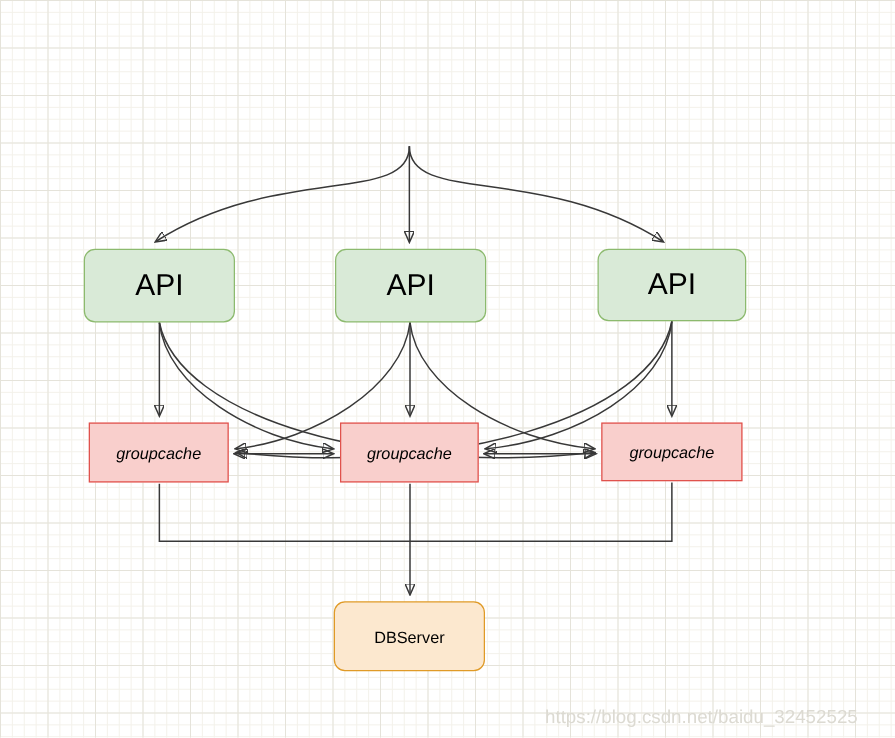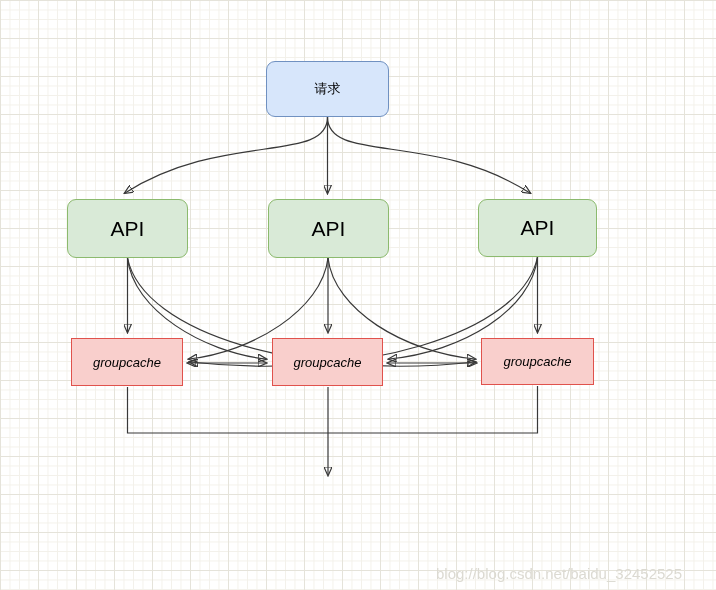--- a/index.html
+++ b/index.html
@@ -18,21 +18,21 @@
   }
   .edges{position:absolute;left:0;top:0;width:716px;height:590px;}
   .edges path{fill:none;stroke:var(--edge);stroke-width:1.2px;}
   .node{
     position:absolute;box-sizing:border-box;
     display:flex;align-items:center;justify-content:center;
     font-size:13px;color:#000;text-align:center;
   }
   .node-request{left:266px;top:61px;width:123px;height:56px;
     background:var(--node-blue-fill);border:1px solid var(--node-blue-stroke);border-radius:9px;}
-  .node-api{width:121px;height:59px;font-size:21px;
+  .node-api{width:121px;height:59px;font-size:24px;
     background:var(--node-green-fill);border:1px solid var(--node-green-stroke);border-radius:9px;}
   .node-api-left{left:67px;top:199px;}
   .node-api-middle{left:268px;top:199px;}
   .node-api-right{left:478px;top:199px;width:119px;height:58px;}
   .node-gc{width:112px;height:48px;
     background:var(--node-red-fill);border:1px solid var(--node-red-stroke);font-style:italic;}
   .node-gc-left{left:71px;top:338px;}
   .node-gc-middle{left:272px;top:338px;width:111px;}
   .node-gc-right{left:481px;top:338px;width:113px;height:47px;}
   .node-db{left:267px;top:481px;width:121px;height:56px;
@@ -73,23 +73,20 @@
     <path d="M537.5,257 C522,334 360,381 190,362" marker-end="url(#arrE)"></path>
     <path d="M537.5,257 C532,310 462,352 389,359" marker-end="url(#arrE)"></path>
 
     <path d="M188,363 L266,363" marker-start="url(#arrS)" marker-end="url(#arrE)"></path>
     <path d="M388,363 L476,363" marker-start="url(#arrS)" marker-end="url(#arrE)"></path>
 
     <path d="M127.5,387 L127.5,433 L537.5,433 L537.5,386"></path>
     <path d="M328,387 L328,475" marker-end="url(#arrE)"></path>
   </svg>
 
-  <div class="node node-request">
-    <span>请求</span>
-  </div>
 
   <div class="node node-api node-api-left">
     <span>API</span>
   </div>
   <div class="node node-api node-api-middle">
     <span>API</span>
   </div>
   <div class="node node-api node-api-right">
     <span>API</span>
   </div>
@@ -97,16 +94,19 @@
   <div class="node node-gc node-gc-left">
     <span>groupcache</span>
   </div>
   <div class="node node-gc node-gc-middle">
     <span>groupcache</span>
   </div>
   <div class="node node-gc node-gc-right">
     <span>groupcache</span>
   </div>
 
+  <div class="node node-db">
+    <span>DBServer</span>
+  </div>
 
-  <div class="watermark">blog://blog.csdn.net/baidu_32452525</div>
+  <div class="watermark">https://blog.csdn.net/baidu_32452525</div>
 
 </div>
 
 </body></html>

